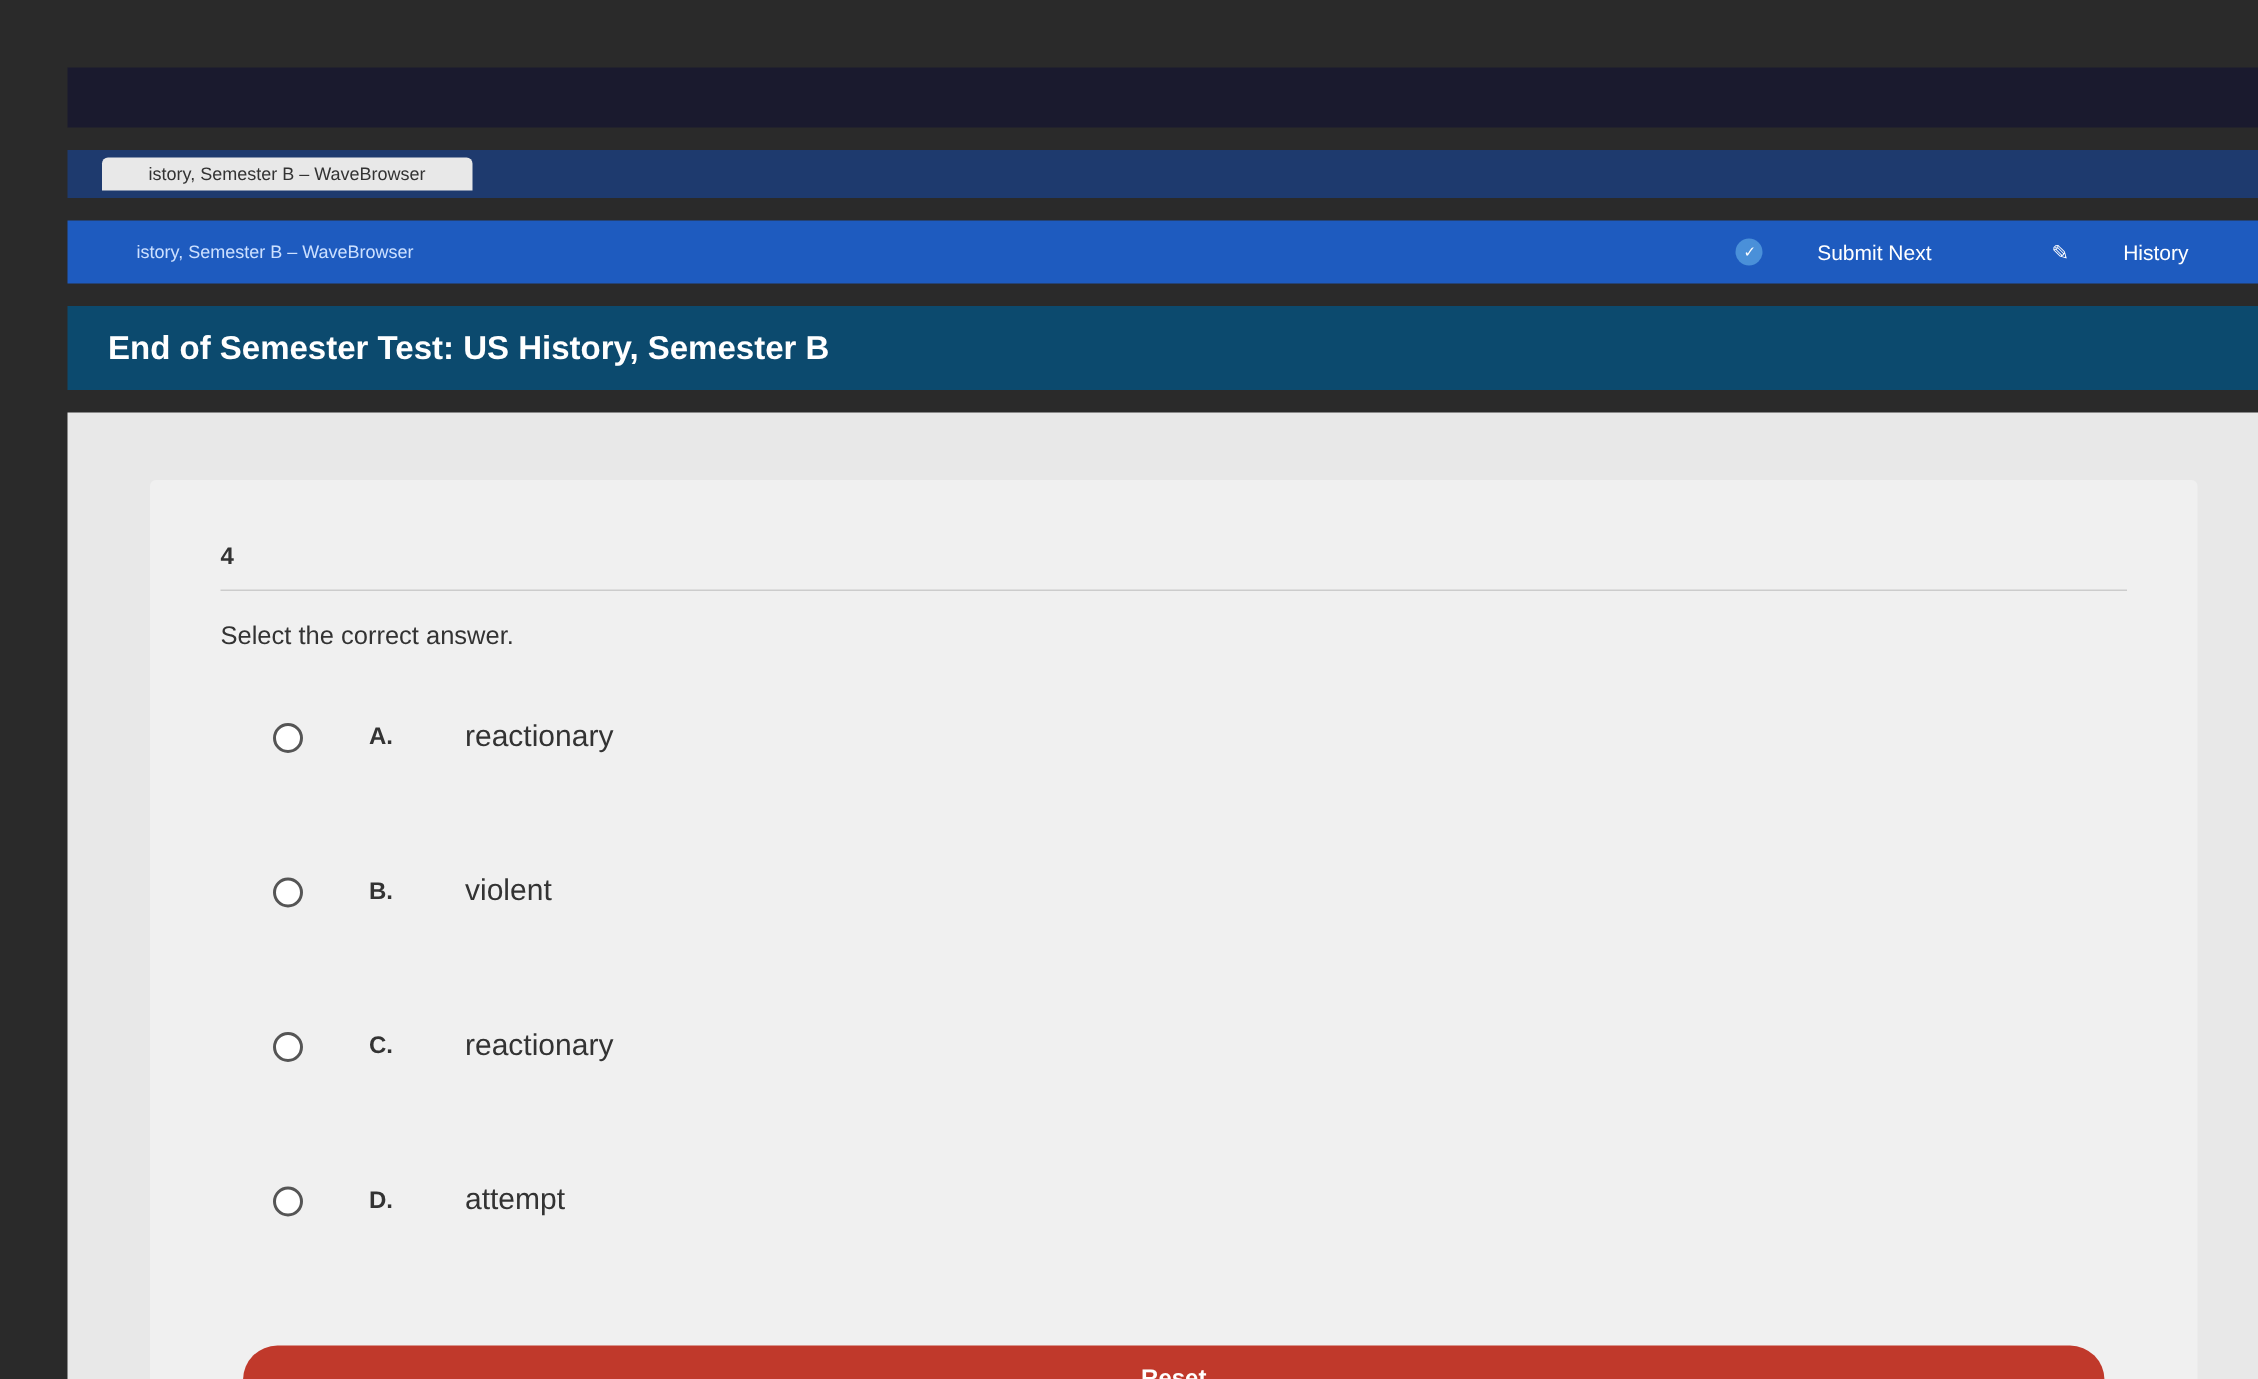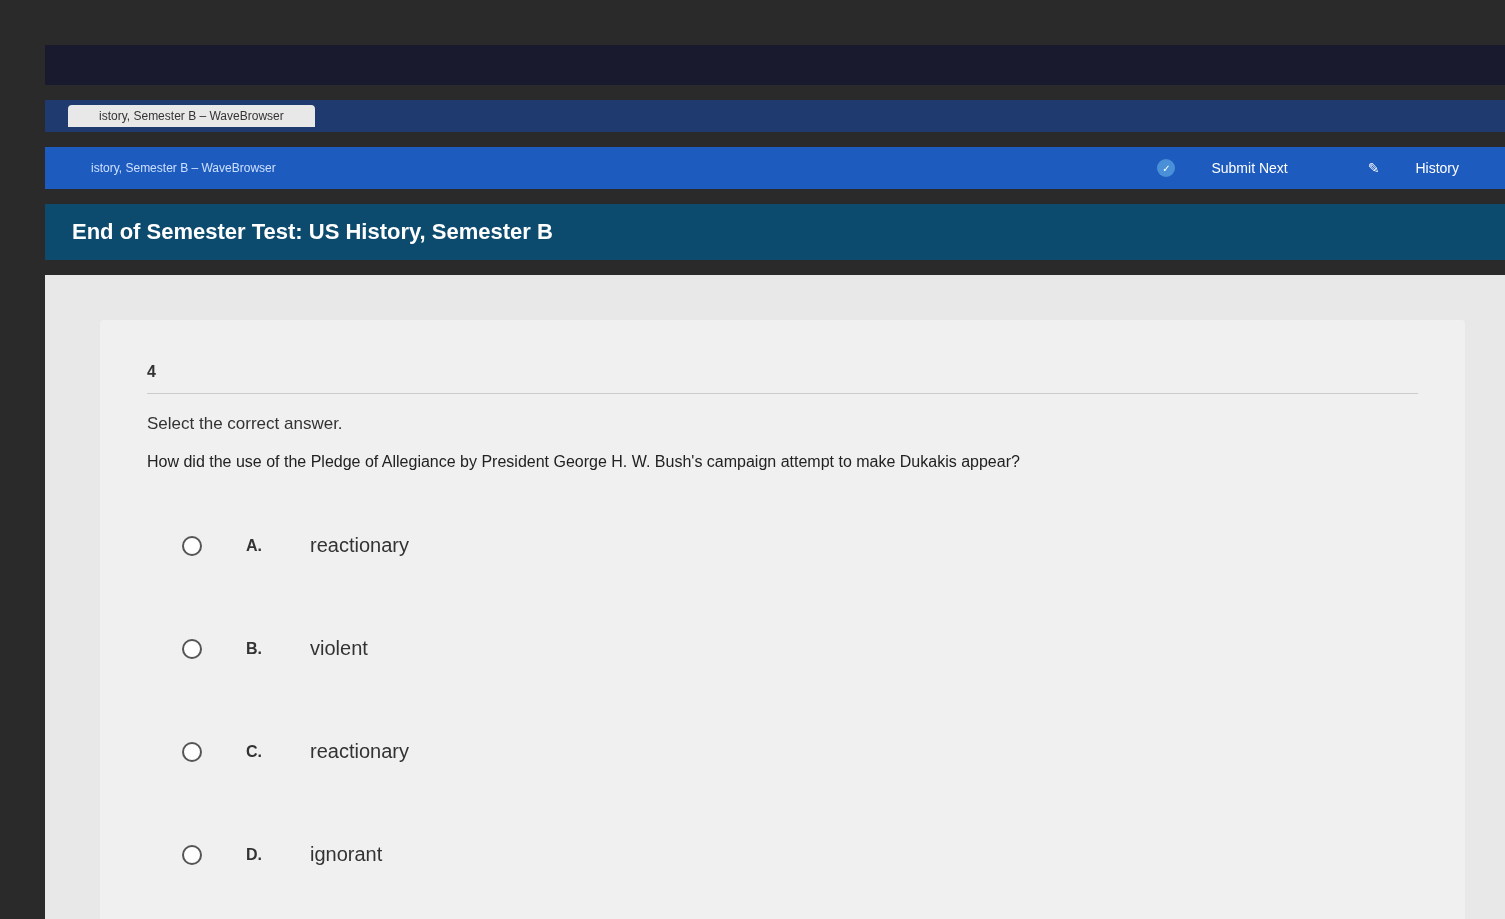--- a/index.html
+++ b/index.html
@@ -230,21 +230,20 @@
   <h1 class="page-header-title">End of Semester Test: US History, Semester B</h1>
 </div>
 
 <div class="main-content">
   <div class="question-card">
 
     <div class="question-number">4</div>
 
     <p class="instruction">Select the correct answer.</p>
 
-    <p class="question-text">How did the use of the Pledge of Allegiance by President George H. W. Bush's campaign attempt to make Dukakis appear?</p>
 
     <div class="answer-options">
 
       <label class="answer-option">
         <div class="radio-circle"></div>
         <span class="option-letter">A.</span>
         <span class="option-text">reactionary</span>
       </label>
 
       <label class="answer-option">
@@ -255,21 +254,21 @@
 
       <label class="answer-option">
         <div class="radio-circle"></div>
         <span class="option-letter">C.</span>
         <span class="option-text">reactionary</span>
       </label>
 
       <label class="answer-option">
         <div class="radio-circle"></div>
         <span class="option-letter">D.</span>
-        <span class="option-text">ignorant</span>
+        <span class="option-text">attempt</span>
       </label>
 
     </div>
 
     <div class="button-row">
       <button class="btn-reset">Reset</button>
       <button class="btn-next">Next</button>
     </div>
 
   </div>

